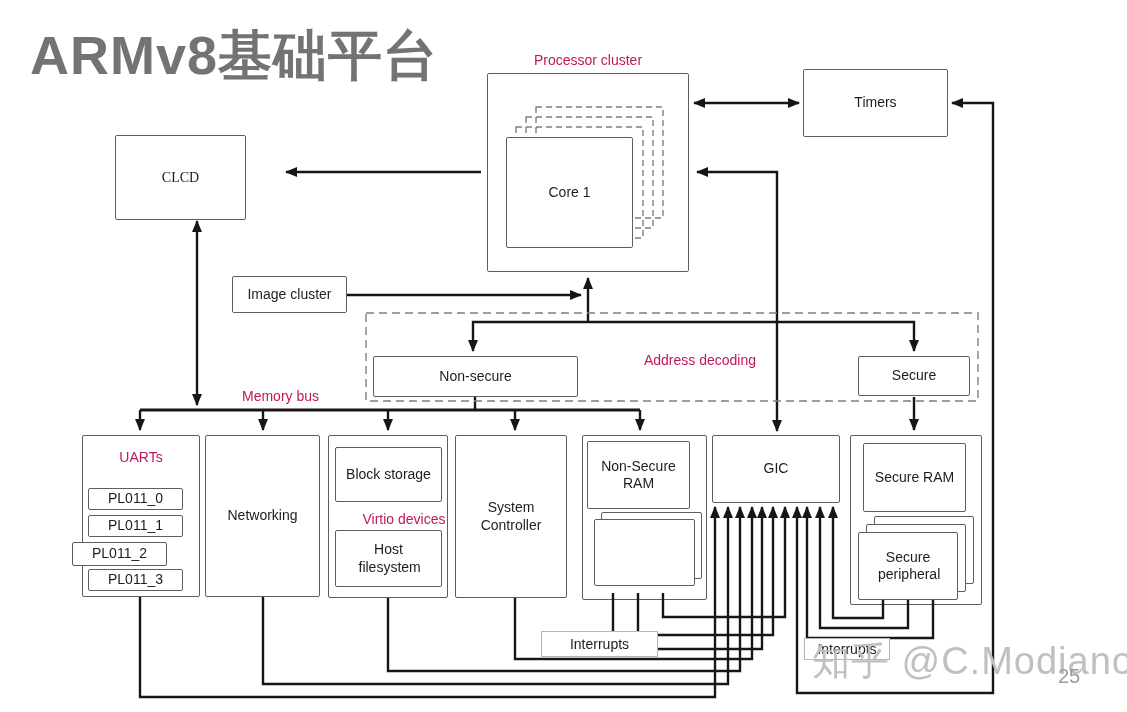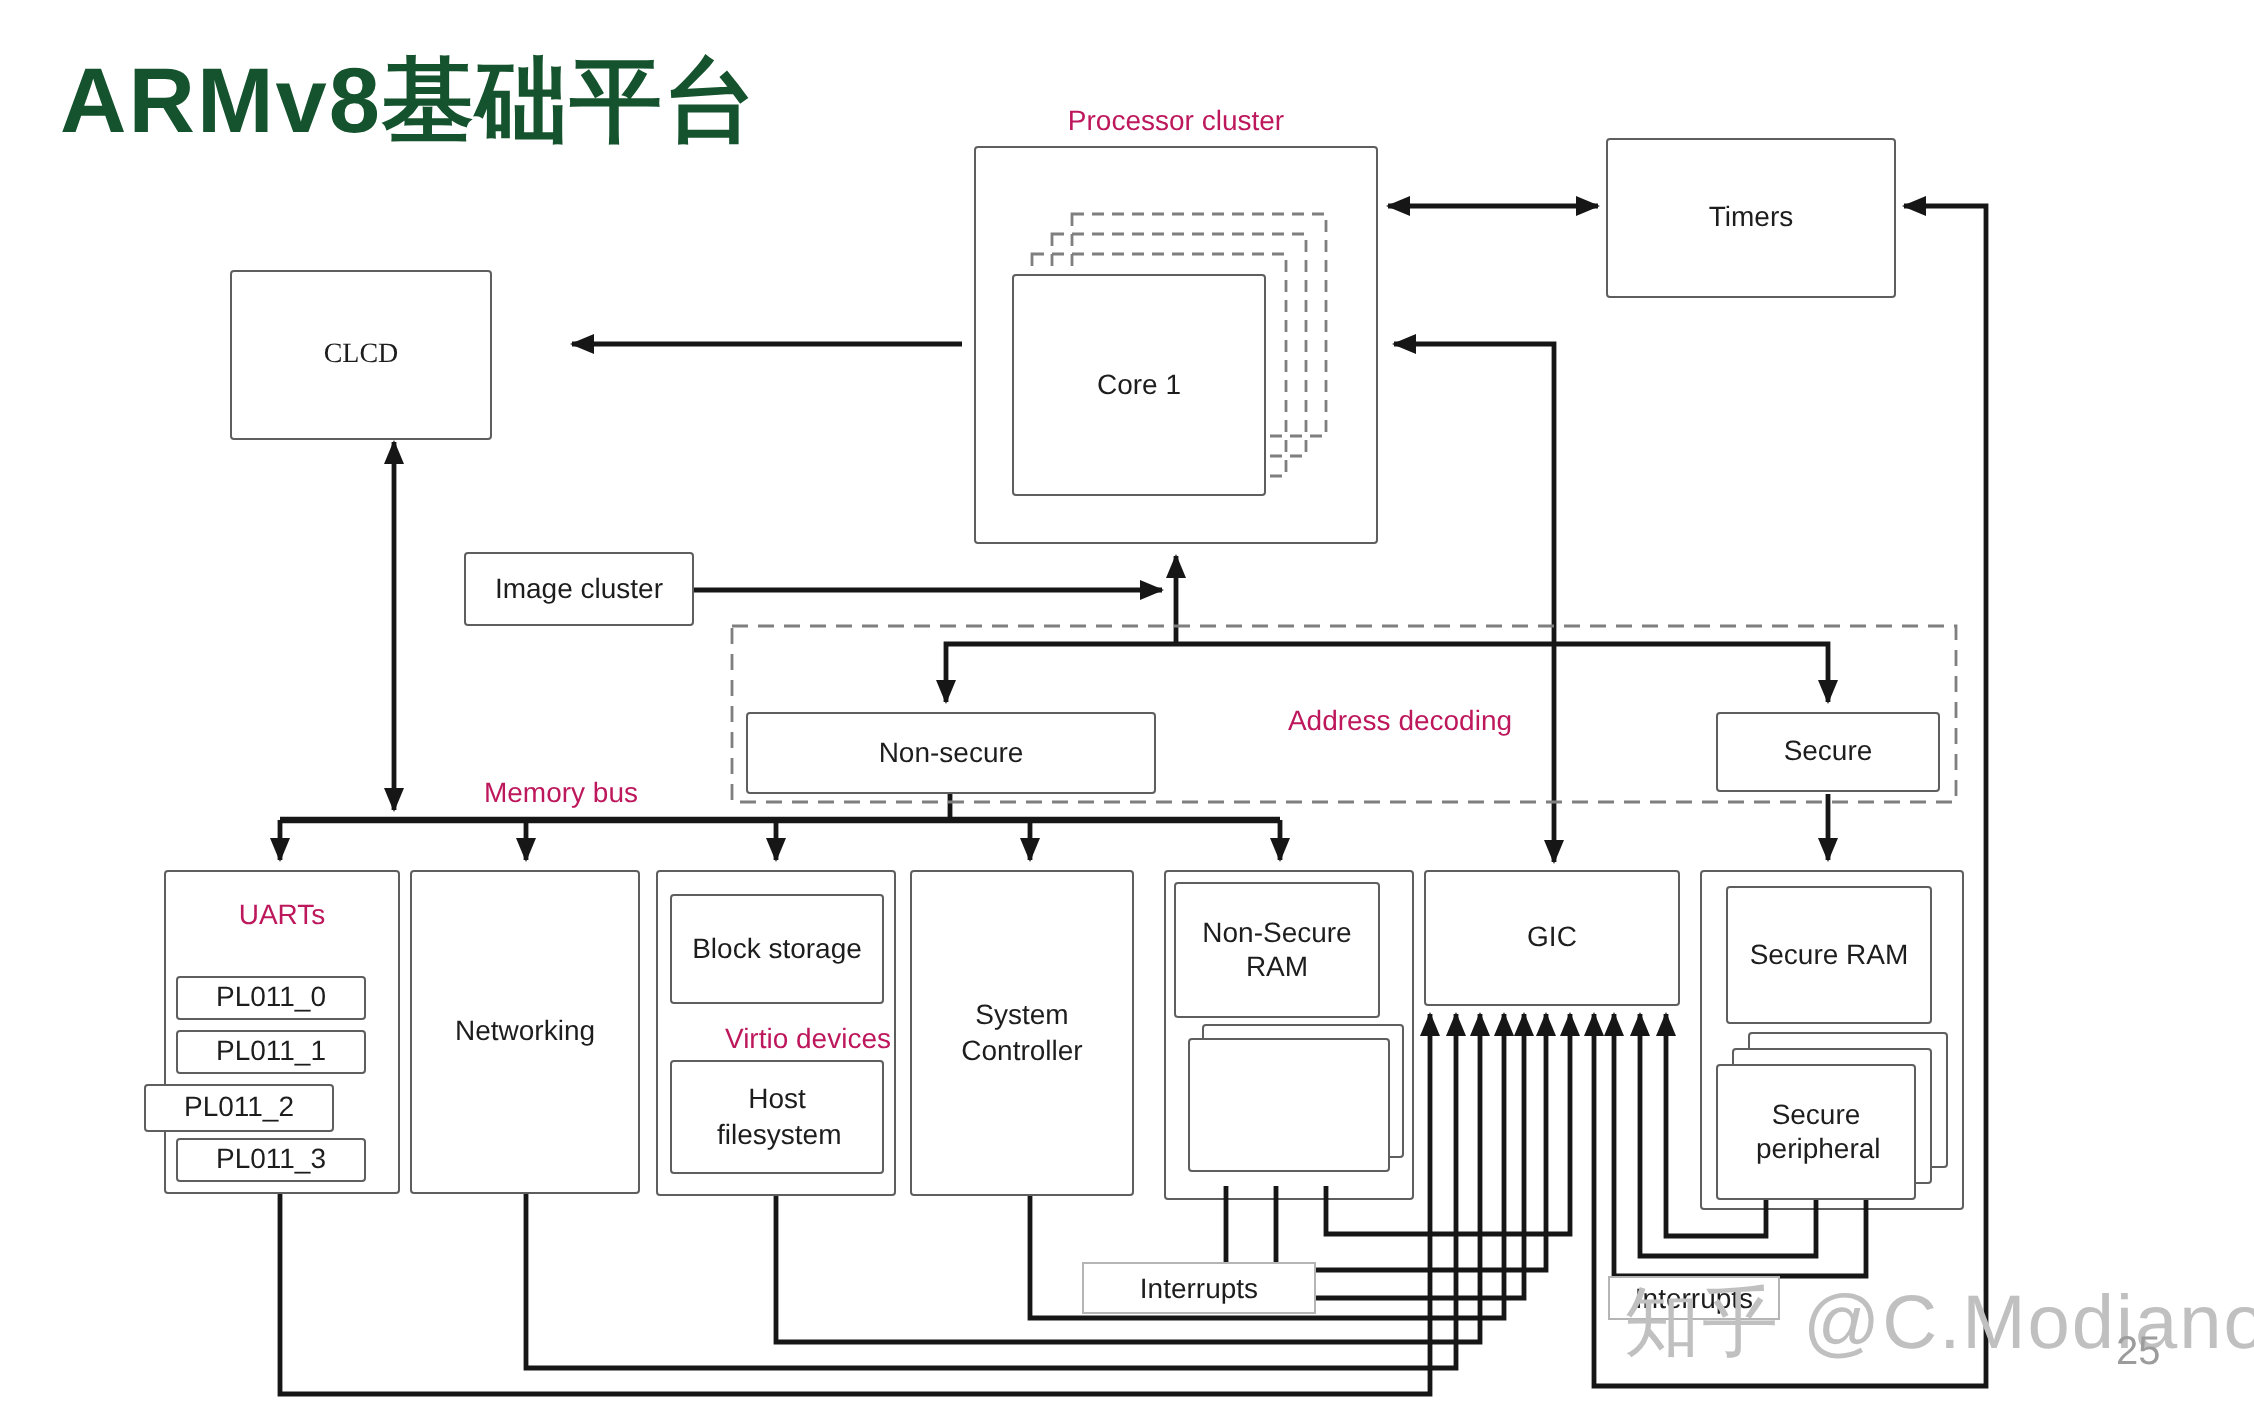--- a/index.html
+++ b/index.html
@@ -1,19 +1,19 @@
 <!DOCTYPE html>
 <html><head>
 <meta charset="utf-8">
 <style>
   html,body{margin:0;padding:0;background:#ffffff;}
   .canvas{position:relative;width:1127px;height:712px;background:#fff;overflow:hidden;
           font-family:"Liberation Sans","DejaVu Sans",sans-serif;color:#1d1d1d;}
-  .title{position:absolute;left:30px;top:20px;font-size:46px;font-weight:bold;
-         color:#14532d;letter-spacing:1px;z-index:5;white-space:nowrap;}
+  .title{position:absolute;left:30px;top:20px;font-size:54px;font-weight:bold;
+         color:#737373;letter-spacing:1px;z-index:5;white-space:nowrap;}
   .box{position:absolute;box-sizing:border-box;background:#fff;border:1.5px solid #5e5e5e;
        border-radius:2px;display:flex;align-items:center;justify-content:center;
        text-align:center;font-size:14px;line-height:1.25;}
   .l0{z-index:1}
   .l2{z-index:3}
   svg.wires{position:absolute;left:0;top:0;z-index:2;}
   .plain-label{position:absolute;font-size:14px;color:#be185d;text-align:center;z-index:3;}
   .int-label{position:absolute;box-sizing:border-box;background:#fff;border:1px solid #b5b5b5;
              display:flex;align-items:center;justify-content:center;font-size:14px;z-index:3;}
   .watermark{position:absolute;left:812px;top:636px;font-size:38px;color:#c0c0c0;
@@ -23,21 +23,21 @@
   .narrow80{display:inline-block;width:82px;}
 </style>
 </head>
 <body>
 
 <div class="canvas">
 
   <div class="title">ARMv8基础平台</div>
 
   <div class="box l0" style="left:487px;top:73px;width:202px;height:199px;"></div>
-  <div class="box l0" style="left:803px;top:69px;width:145px;height:80px;">
+  <div class="box l0" style="left:803px;top:69px;width:145px;height:68px;">
       <span>Timers</span>
     </div>
   <div class="box l0" style="left:115px;top:135px;width:131px;height:85px;font-family:Liberation Serif, serif;">
       <span>CLCD</span>
     </div>
   <div class="box l0" style="left:232px;top:276px;width:115px;height:37px;">
       <span>Image cluster</span>
     </div>
   <div class="box l0" style="left:373px;top:356px;width:205px;height:41px;">
       <span>Non-secure</span>

